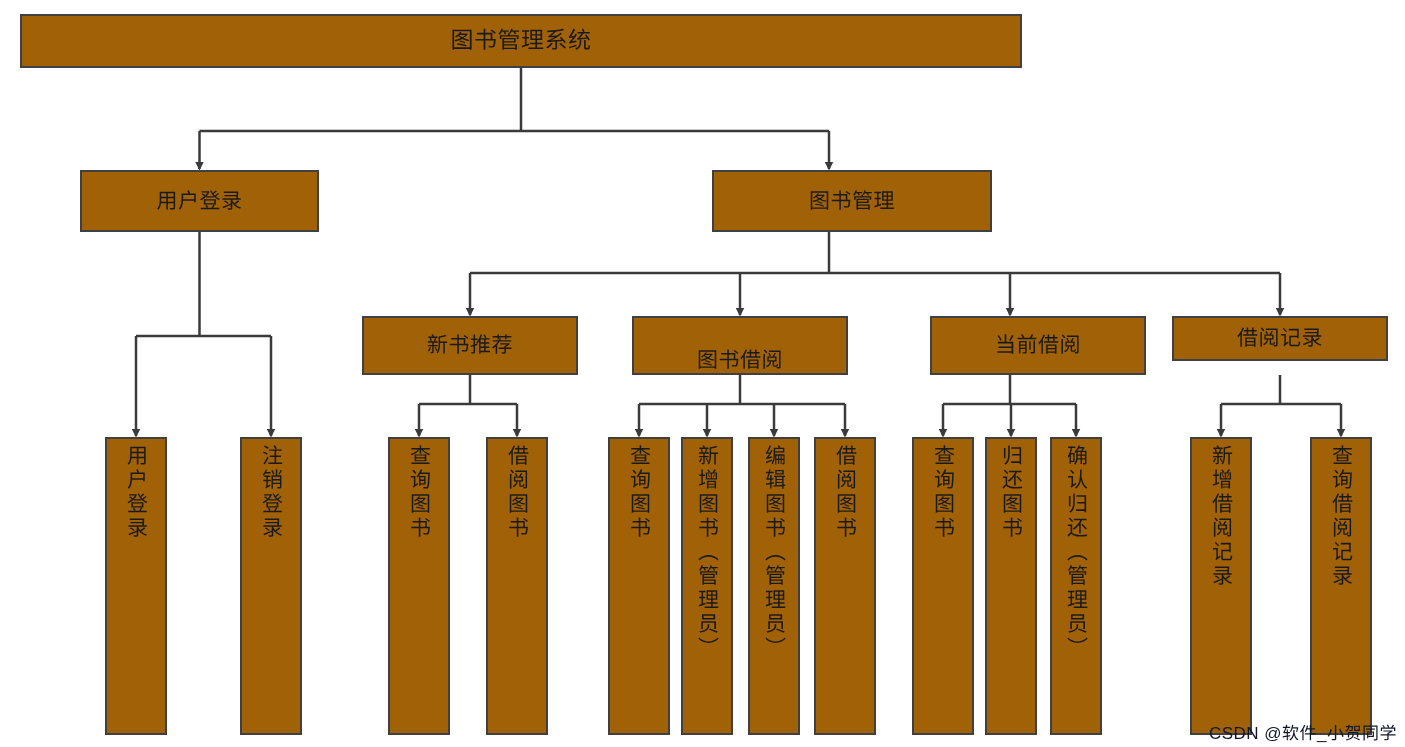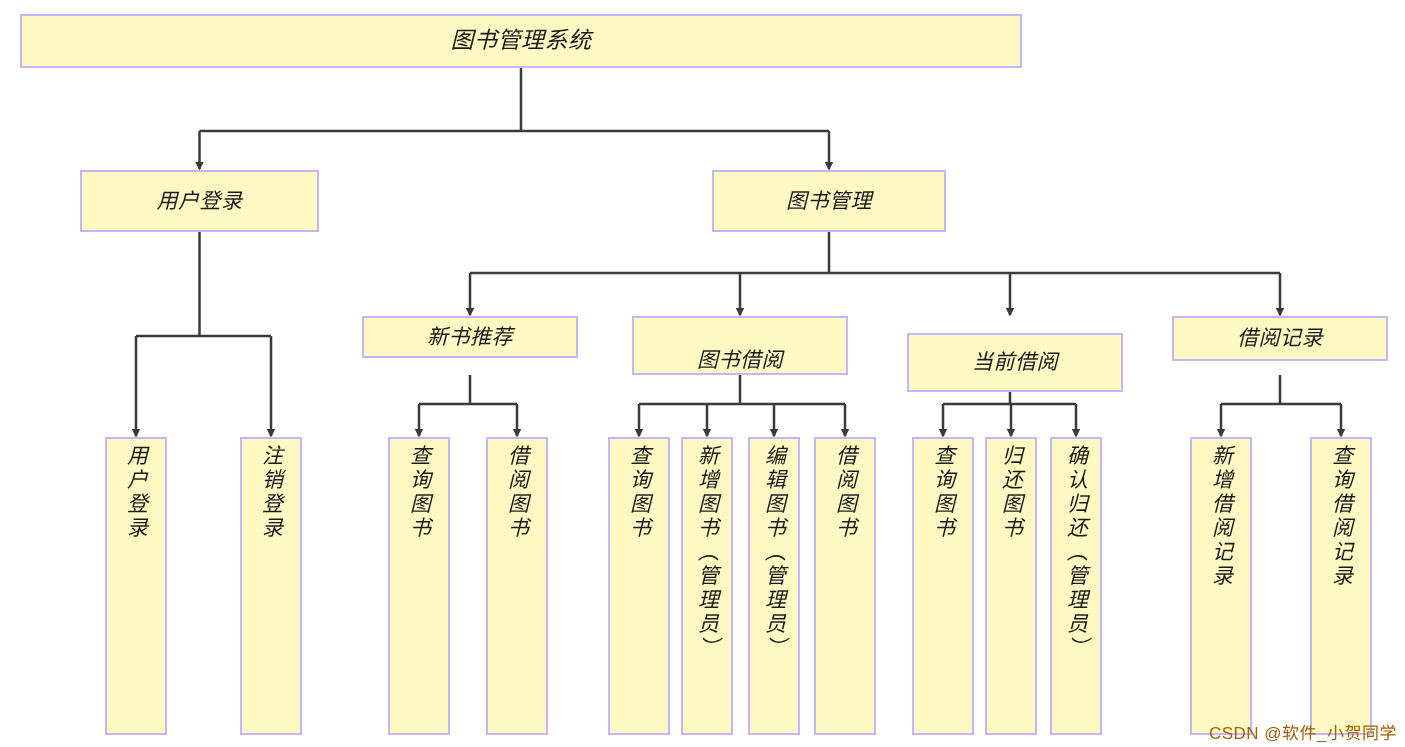--- a/index.html
+++ b/index.html
@@ -22,28 +22,27 @@
     position: absolute;
     left: 0;
     top: 0;
     width: 1405px;
     height: 747px;
     pointer-events: none;
   }
   .node {
     position: absolute;
     box-sizing: border-box;
-    background: #fef9c3;
-    border: 2px solid #c4b5fd;
+    background: #a16207;
+    border: 2px solid #404040;
     display: flex;
     align-items: center;
     justify-content: center;
     color: #1a1a1a;
     z-index: 2;
-    font-style: italic;
   }
   .node.level-0 {
     font-size: 23px;
   }
   .node.level-1 {
     font-size: 21px;
   }
   .node.level-2 {
     font-size: 21px;
   }
@@ -63,21 +62,21 @@
     text-orientation: upright;
     letter-spacing: 3px;
     line-height: 1;
     white-space: nowrap;
   }
   #watermark {
     position: absolute;
     right: 8px;
     bottom: 3px;
     font-size: 17px;
-    color: #a16207;
+    color: #0f172a;
     letter-spacing: 0.5px;
     z-index: 5;
     white-space: nowrap;
     font-family: "Liberation Sans", "DejaVu Sans", sans-serif;
   }
 </style>
 </head>
 <body>
 
 <div id="diagram-root">
@@ -125,30 +124,30 @@
       </g>
   </svg>
 
   <div id="node-layer">
       <div class="node level-0" style="left: 20px; top: 14px; width: 1002px; height: 54px;">
         <span class="label">图书管理系统</span>
       </div>
       <div class="node level-1" style="left: 80px; top: 170px; width: 239px; height: 62px;">
         <span class="label">用户登录</span>
       </div>
-      <div class="node level-1" style="left: 712px; top: 170px; width: 234px; height: 62px;">
+      <div class="node level-1" style="left: 712px; top: 170px; width: 280px; height: 62px;">
         <span class="label">图书管理</span>
       </div>
-      <div class="node level-2" style="left: 362px; top: 316px; width: 216px; height: 42px;">
+      <div class="node level-2" style="left: 362px; top: 316px; width: 216px; height: 59px;">
         <span class="label">新书推荐</span>
       </div>
       <div class="node level-2" style="left: 632px; top: 316px; width: 216px; height: 59px; align-items: flex-end;">
         <span class="label">图书借阅</span>
       </div>
-      <div class="node level-2" style="left: 907px; top: 316px; width: 216px; height: 59px; margin-top: 17px;">
+      <div class="node level-2" style="left: 930px; top: 316px; width: 216px; height: 59px;">
         <span class="label">当前借阅</span>
       </div>
       <div class="node level-2" style="left: 1172px; top: 316px; width: 216px; height: 45px;">
         <span class="label">借阅记录</span>
       </div>
       <div class="node level-3 leaf" style="left: 105px; top: 437px; width: 62px; height: 298px;">
         <span class="label">用户登录</span>
       </div>
       <div class="node level-3 leaf" style="left: 240px; top: 437px; width: 62px; height: 298px;">
         <span class="label">注销登录</span>

